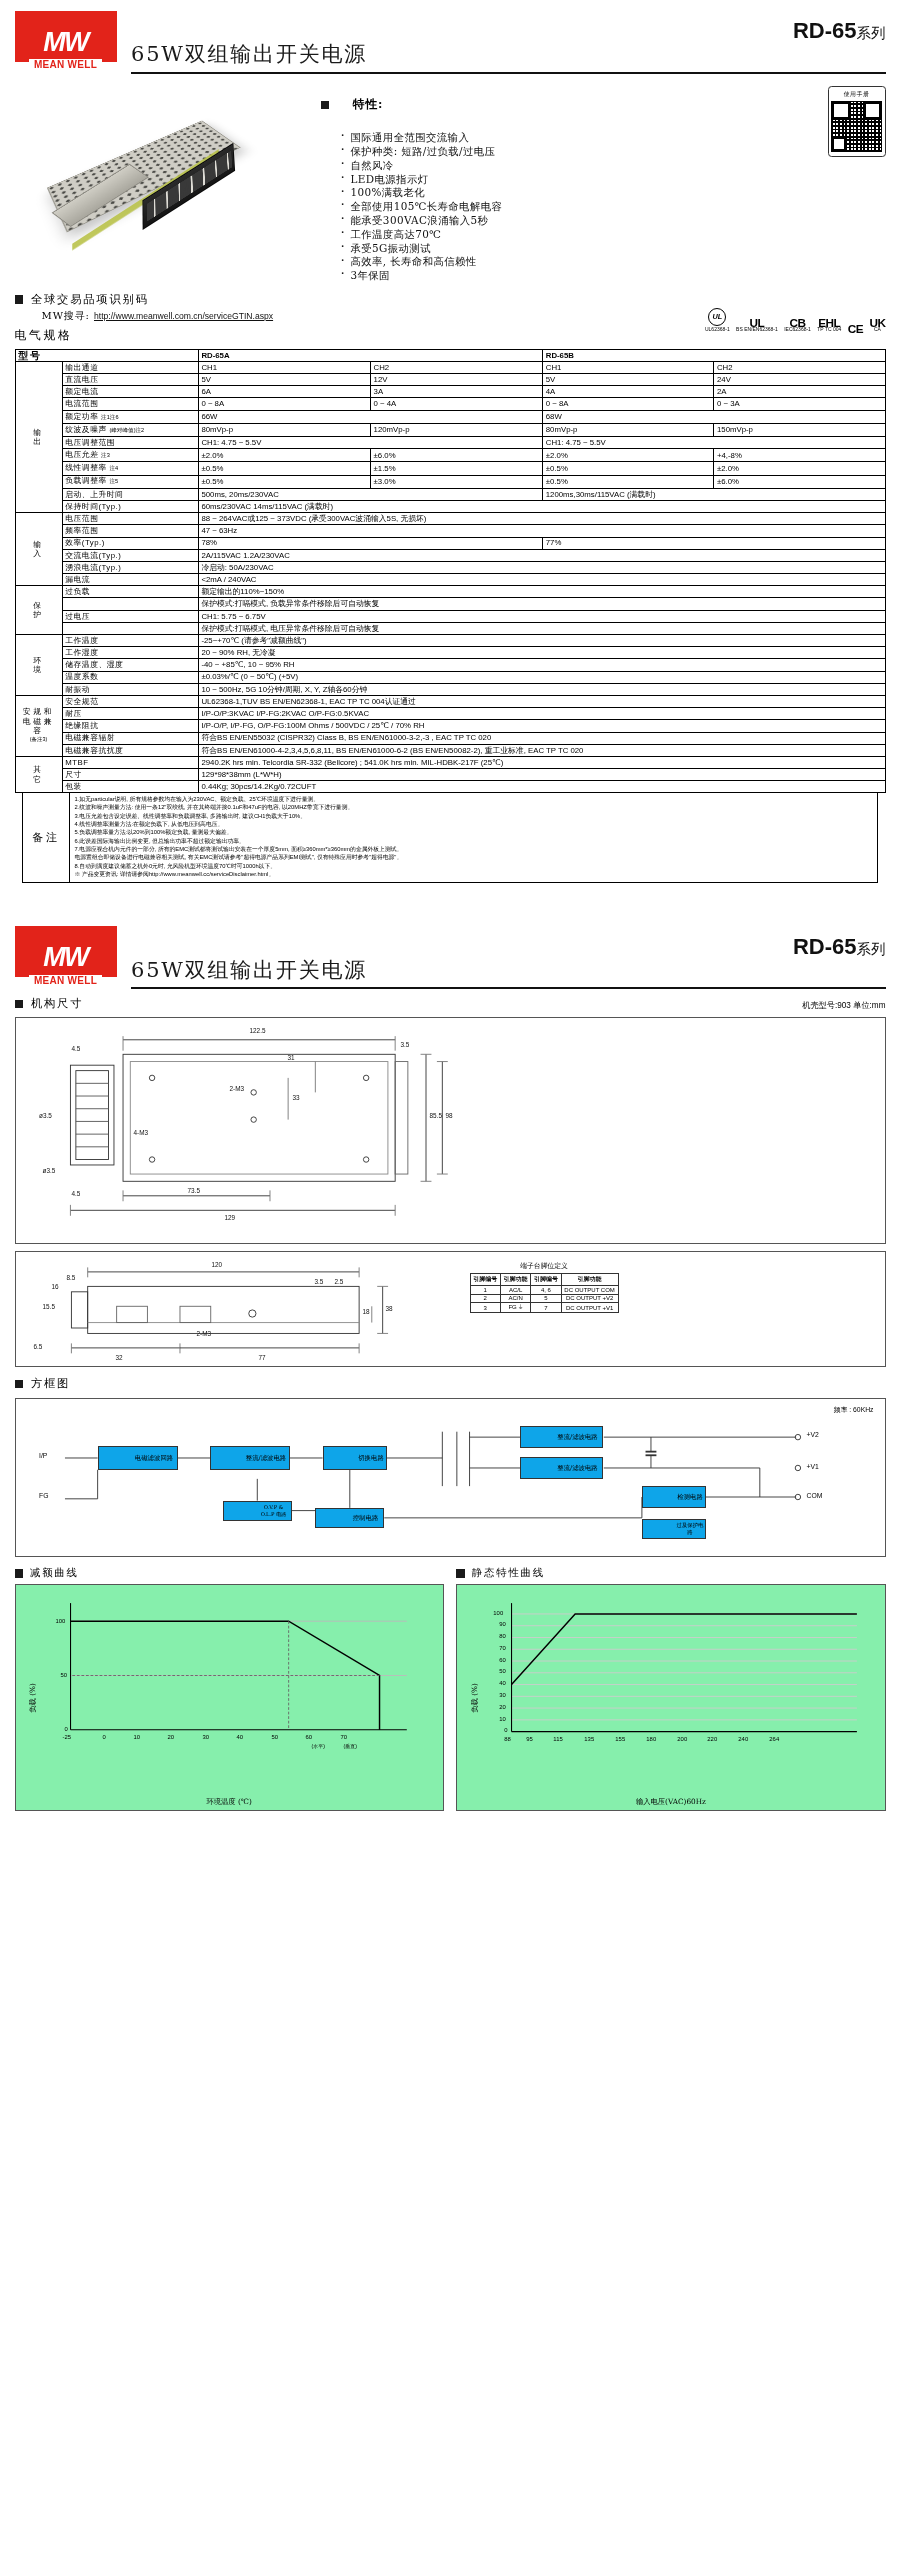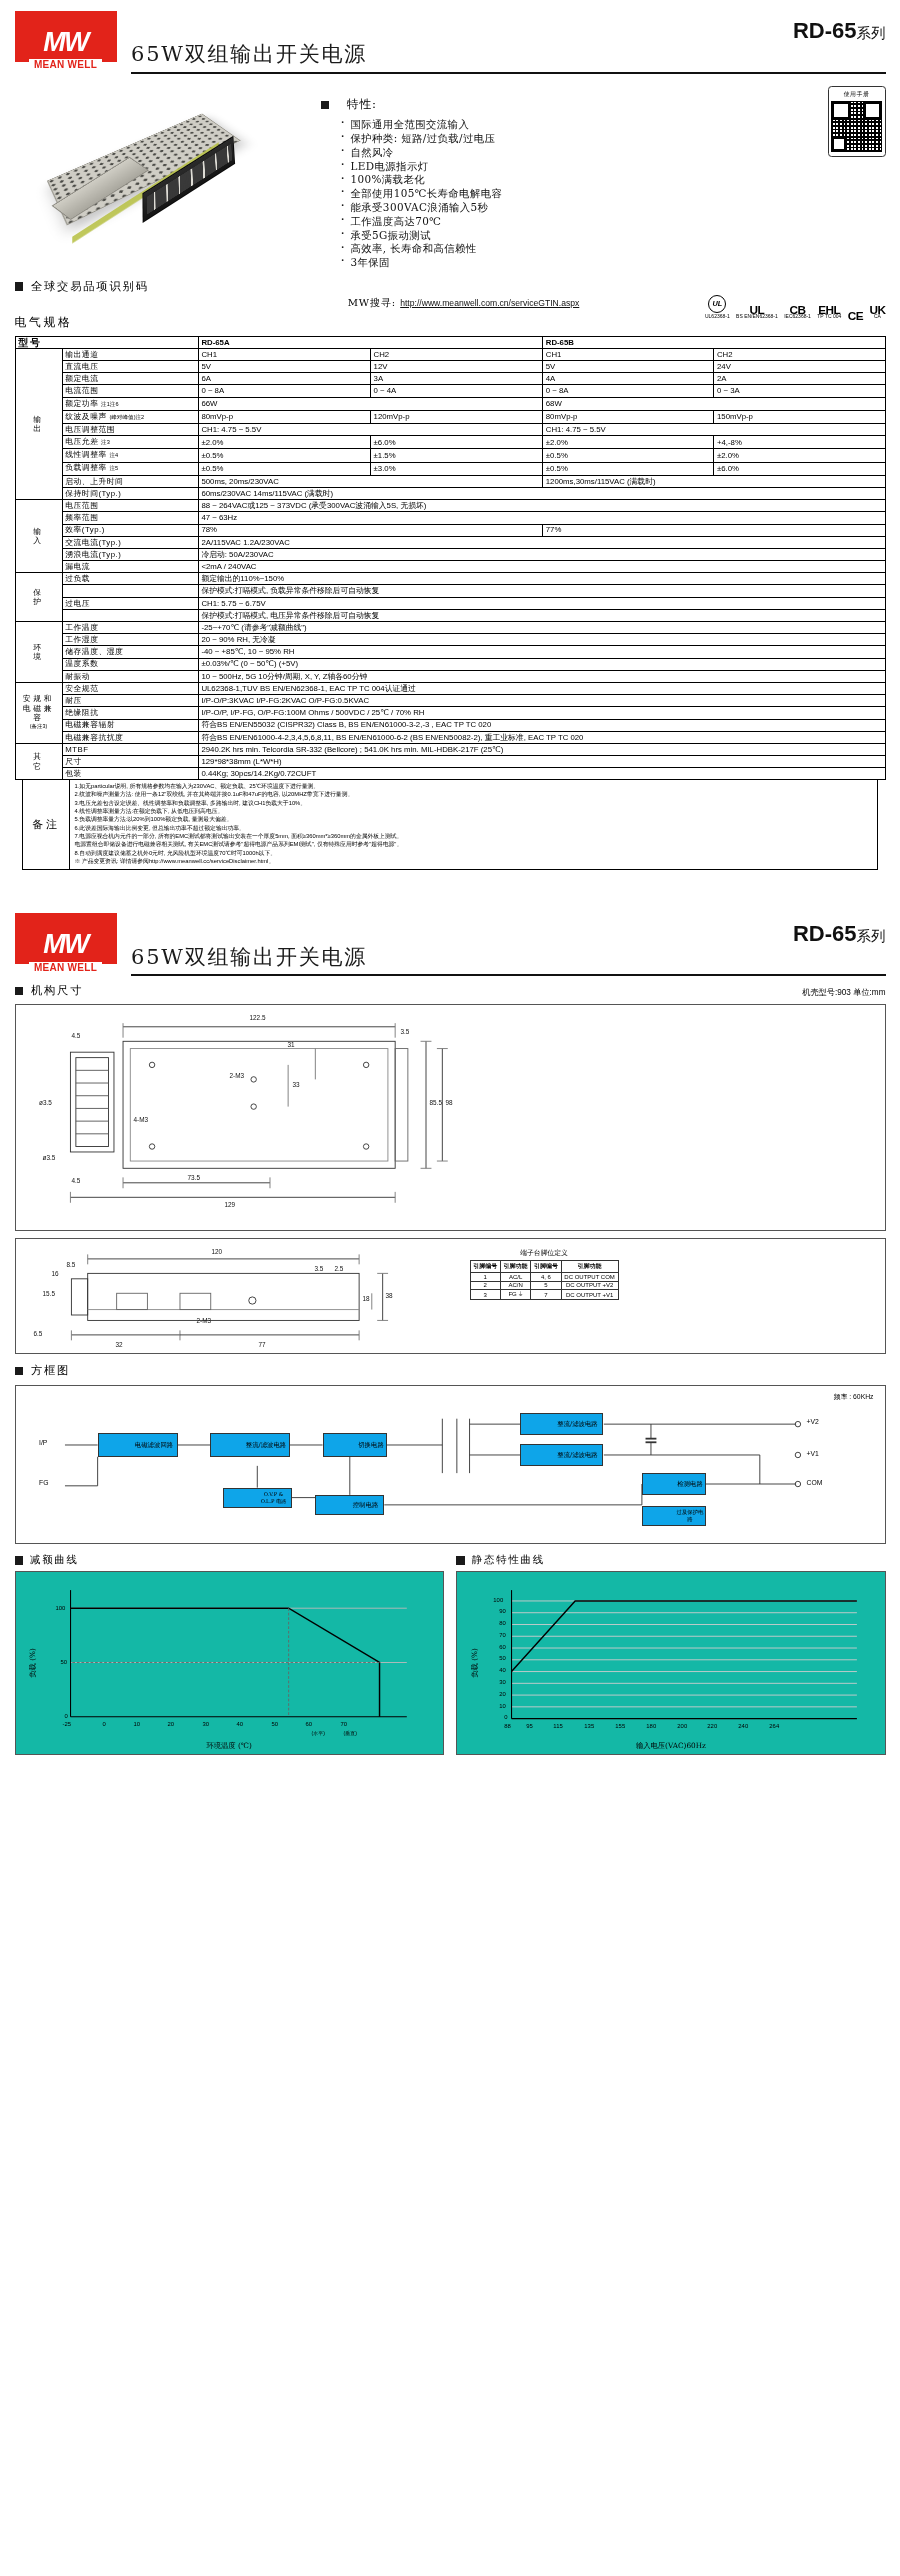--- a/index.html
+++ b/index.html
@@ -71,21 +71,21 @@
     background: linear-gradient(#cfcdc4,#a9a79e);
     transform: perspective(345px) rotateX(14deg) rotateZ(-26deg) skewX(22deg);
     border:0.9px solid #8f8d85;
   }
   .psu-pcb {
     position:absolute; left:9px; top:65px; width:163px; height:6.4px;
     background:#b9c24a; transform: rotate(-26deg) skewX(-26deg); opacity:.9;
   }
 
   .feat { flex:1 1 auto; padding-left: 34px; padding-top: 14.5px; }
-  .feat-h { display:flex; align-items:center; gap:18px; margin-bottom:5px; }
+  .feat-h { display:flex; align-items:center; gap:24px; margin-bottom:18px;font-weight:bold; }
   .sq { width:8.2px; height:8.2px; background:#1a1a1a; display:inline-block; flex:0 0 auto; }
   .feat-title { font-family:"DejaVu Serif","Liberation Serif",serif; font-size:11.8px; letter-spacing:0.9px; }
   .feat ul { list-style:none; margin:0; padding-left: 20px; }
   .feat li {
     font-family:"DejaVu Serif","Liberation Serif",serif;
     font-size:10.4px; line-height:13.8px; letter-spacing:0.4px; color:#111;
     position:relative; padding-left:10px;
   }
   .feat li::before { content:"·"; position:absolute; left:0; top:-1.8px; font-size:13.6px; }
 
@@ -107,21 +107,21 @@
     content:""; position:absolute; width:13.6px; height:13.6px; border:2.7px solid #000; background:#fff;
   }
   .qr::before { left:0.9px; top:0.9px; }
   .qr::after  { right:0.9px; top:0.9px; }
   .qr i { left:0.9px; bottom:0.9px; }
 
   
   .gtin { padding: 9px 14.5px 0 14.5px; }
   .gtin-row { display:flex; align-items:center; gap:8.2px; }
   .gtin-t { font-family:"DejaVu Serif",serif; font-size:11.3px; letter-spacing:1.8px; }
-  .gtin-sub { padding-left:27px; font-size:10px; font-family:"DejaVu Serif",serif; letter-spacing:0.9px; margin-top:1.8px;text-align:center; }
+  .gtin-sub { padding-left:27px; font-size:10px; font-family:"DejaVu Serif",serif; letter-spacing:0.9px; margin-top:1.8px; }
   .gtin-sub a { color:#111; text-decoration:underline; font-family:"Liberation Sans",sans-serif; font-size:8.6px; letter-spacing:0; }
 
   .sec-title {
     padding: 5.4px 14.5px 2.7px 14.5px; font-family:"DejaVu Serif",serif; font-size:11.8px; letter-spacing:2.7px;
   }
 
   
   .certs { position:absolute; right:14.5px; display:flex; align-items:flex-end; gap:6.4px; }
   .cert { text-align:center; font-size:5px; font-family:"Liberation Sans",sans-serif; line-height:6.4px; }
   .cert b { display:block; font-size:11.8px; font-weight:700; letter-spacing:-0.5px; }
@@ -181,21 +181,21 @@
   .blk-box { margin: 7.3px 14.5px 0 14.5px; border:0.9px solid #555; height: 159px; position:relative; }
   .bblk {
     position:absolute; border:0.9px solid #333; font-size:6.4px; display:flex; align-items:center;
     justify-content:center; text-align:center; font-family:"DejaVu Serif",serif; background:#0ea5e9; line-height:7.3px;padding-left:33px;
   }
   .blabel { position:absolute; font-size:6.8px; font-family:"Liberation Sans",sans-serif; }
 
   .curves { display:flex; gap:12.7px; margin: 9px 14.5px 0 14.5px; }
   .curve-col { flex:1 1 0; }
   .curve-head { font-family:"DejaVu Serif",serif; font-size:10.4px; letter-spacing:1.8px; display:flex; gap:7.3px; align-items:center; margin-bottom:3.6px;}
-  .plot { border:0.9px solid #555; height: 184px; position:relative; background:#14b8a6; }
+  .plot { border:0.9px solid #555; height: 227px; position:relative; background:#86efac; }
   .axis-y-label {
     position:absolute; left:2.7px; top:50%; transform:translateY(-50%) rotate(-90deg);
     font-size:7.3px; font-family:"DejaVu Serif",serif; white-space:nowrap; transform-origin:center;
   }
   .axis-x-label { position:absolute; bottom:2.7px; width:100%; text-align:center; font-size:7.3px; font-family:"DejaVu Serif",serif;}
   .tick { position:absolute; font-size:5.9px; font-family:"Liberation Sans",sans-serif; }
   svg { display:block; }
   .gap { height: 23.6px; }
 </style>
 </head>

